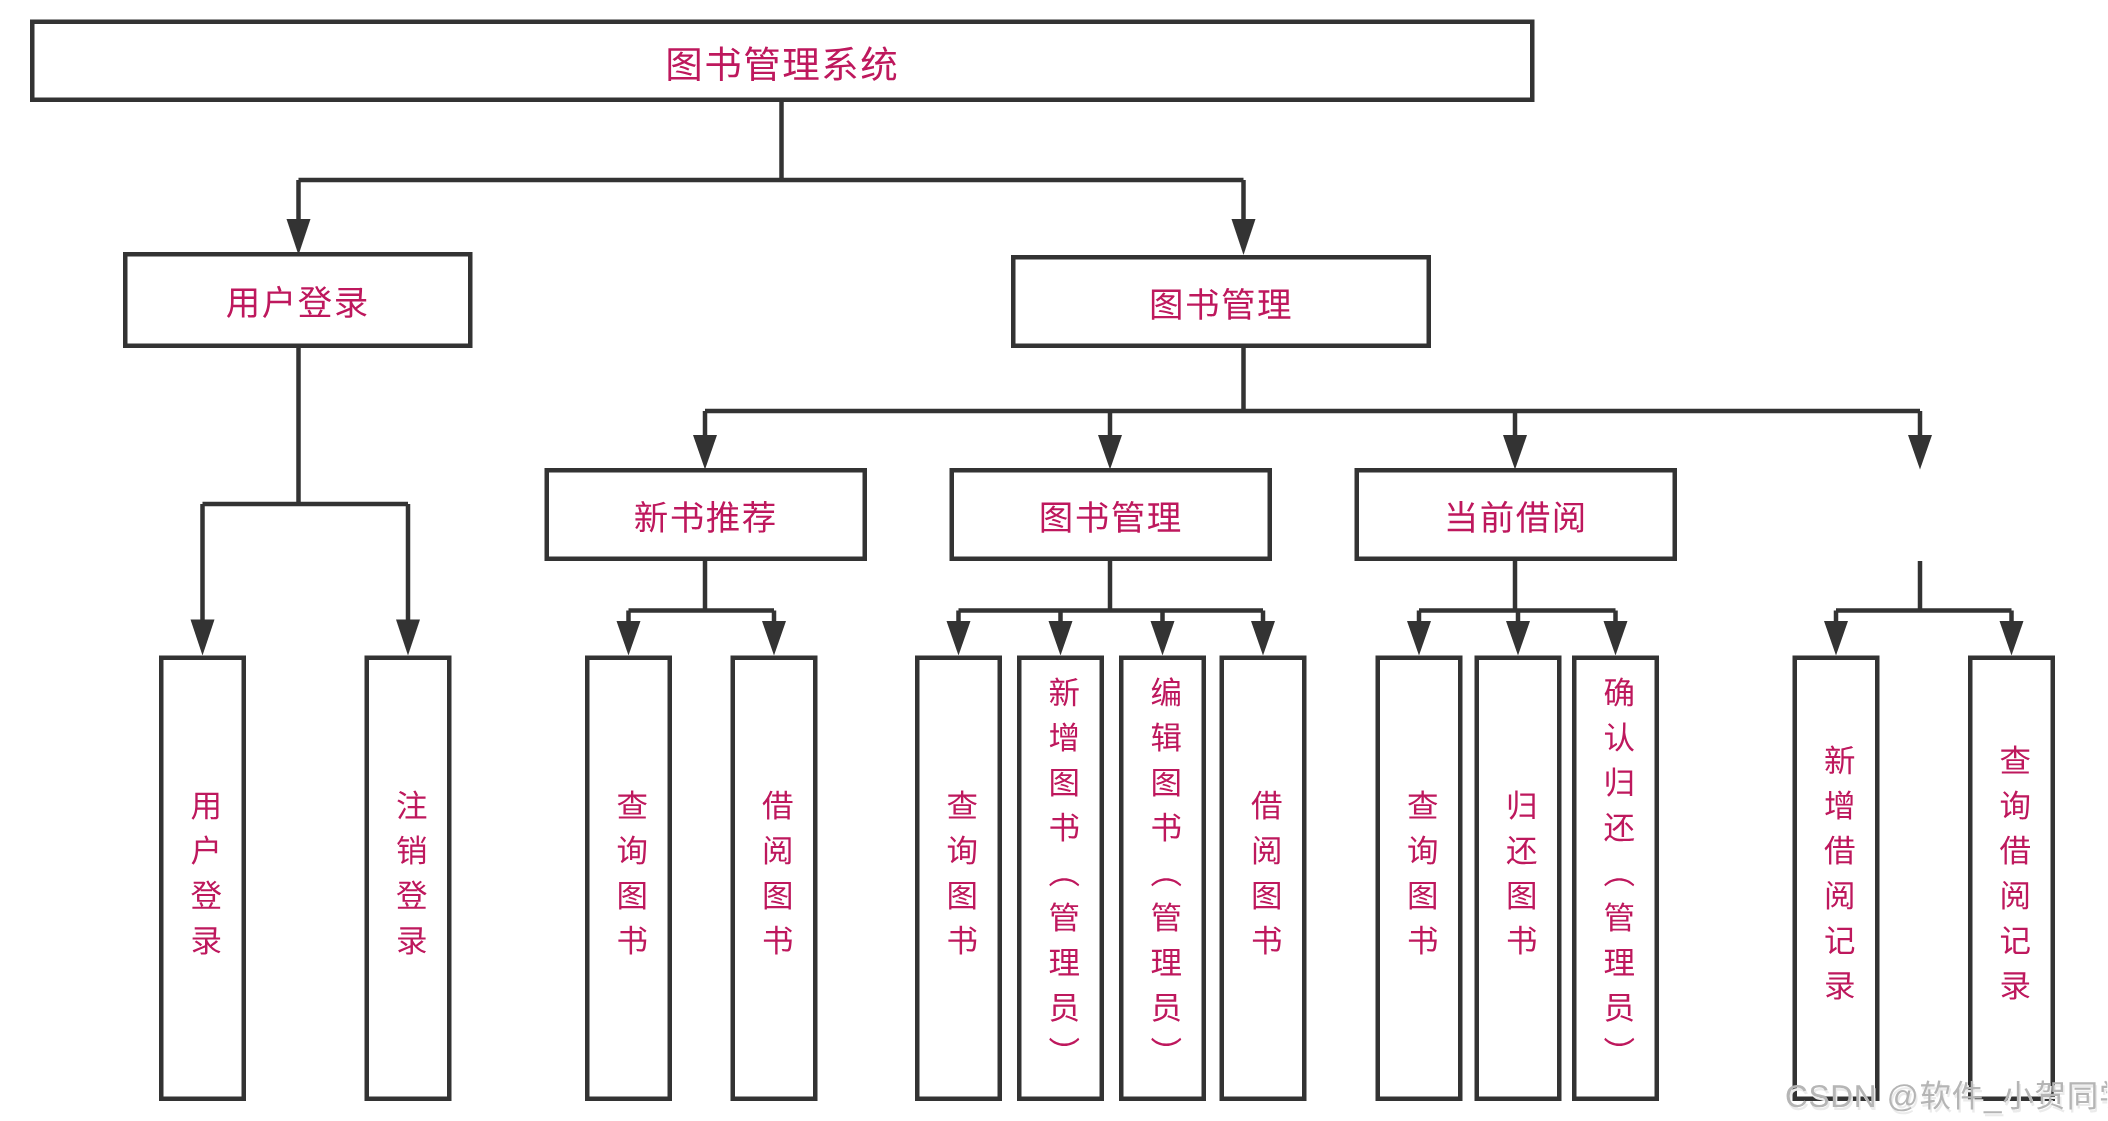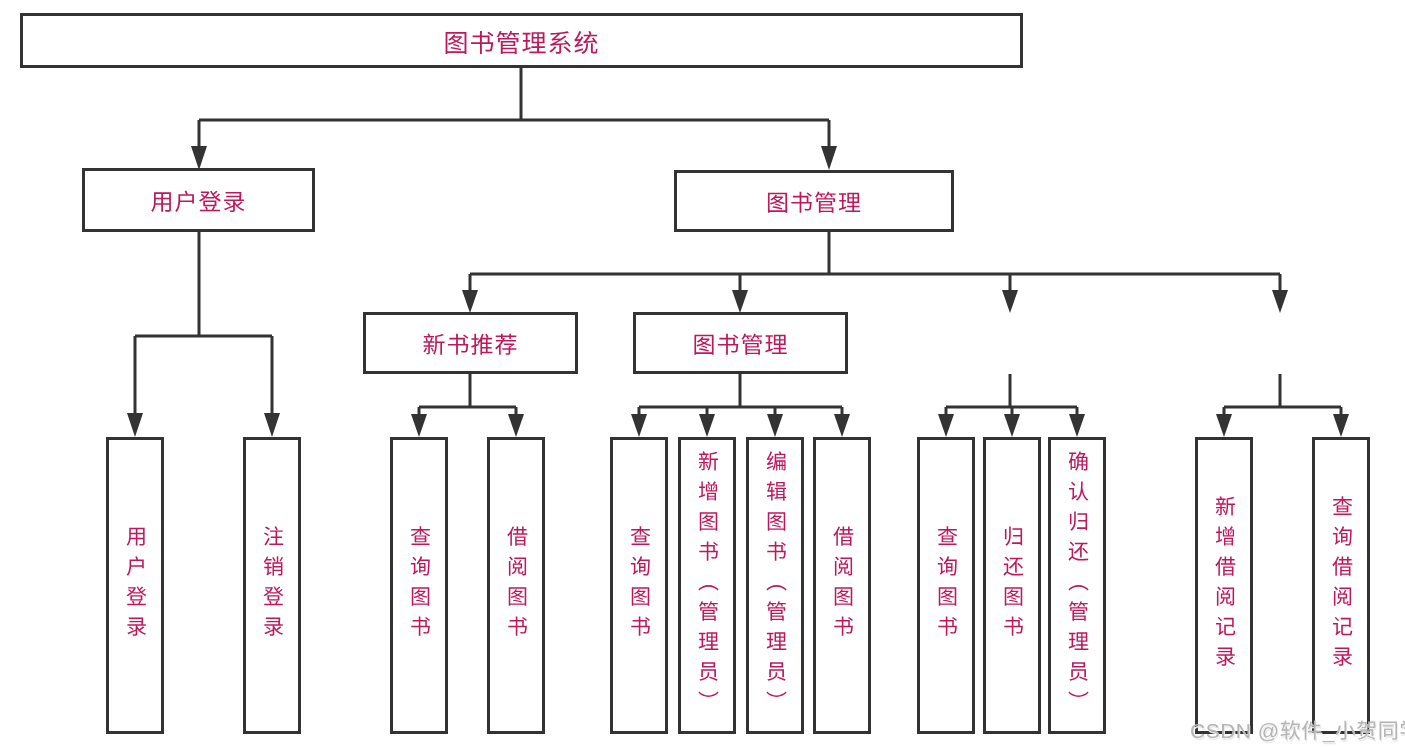--- a/index.html
+++ b/index.html
@@ -126,20 +126,21 @@
     </g>
   </svg>
 
   <div class="box root" style="left:20px; top:13px; width:1003px; height:55px;">图书管理系统</div>
 
   <div class="box hnode" style="left:82px; top:168px; width:233px; height:64px;">用户登录</div>
   <div class="box hnode" style="left:674px; top:170px; width:280px; height:62px;">图书管理</div>
 
   <div class="box hnode" style="left:363px; top:312px; width:215px; height:62px;">新书推荐</div>
   <div class="box hnode" style="left:633px; top:312px; width:215px; height:62px;">图书管理</div>
+  <div class="box hnode" style="left:903px; top:312px; width:215px; height:62px;">当前借阅</div>
 
   <div class="box vnode" style="left:106px; top:437px; width:58px; height:297px;">用户登录</div>
   <div class="box vnode" style="left:243px; top:437px; width:58px; height:297px;">注销登录</div>
 
   <div class="box vnode" style="left:390px; top:437px; width:58px; height:297px;">查询图书</div>
   <div class="box vnode" style="left:487px; top:437px; width:58px; height:297px;">借阅图书</div>
 
   <div class="box vnode" style="left:610px; top:437px; width:58px; height:297px;">查询图书</div>
   <div class="box vnode" style="left:678px; top:437px; width:58px; height:297px;">新增图书（管理员）</div>
   <div class="box vnode" style="left:746px; top:437px; width:58px; height:297px;">编辑图书（管理员）</div>

